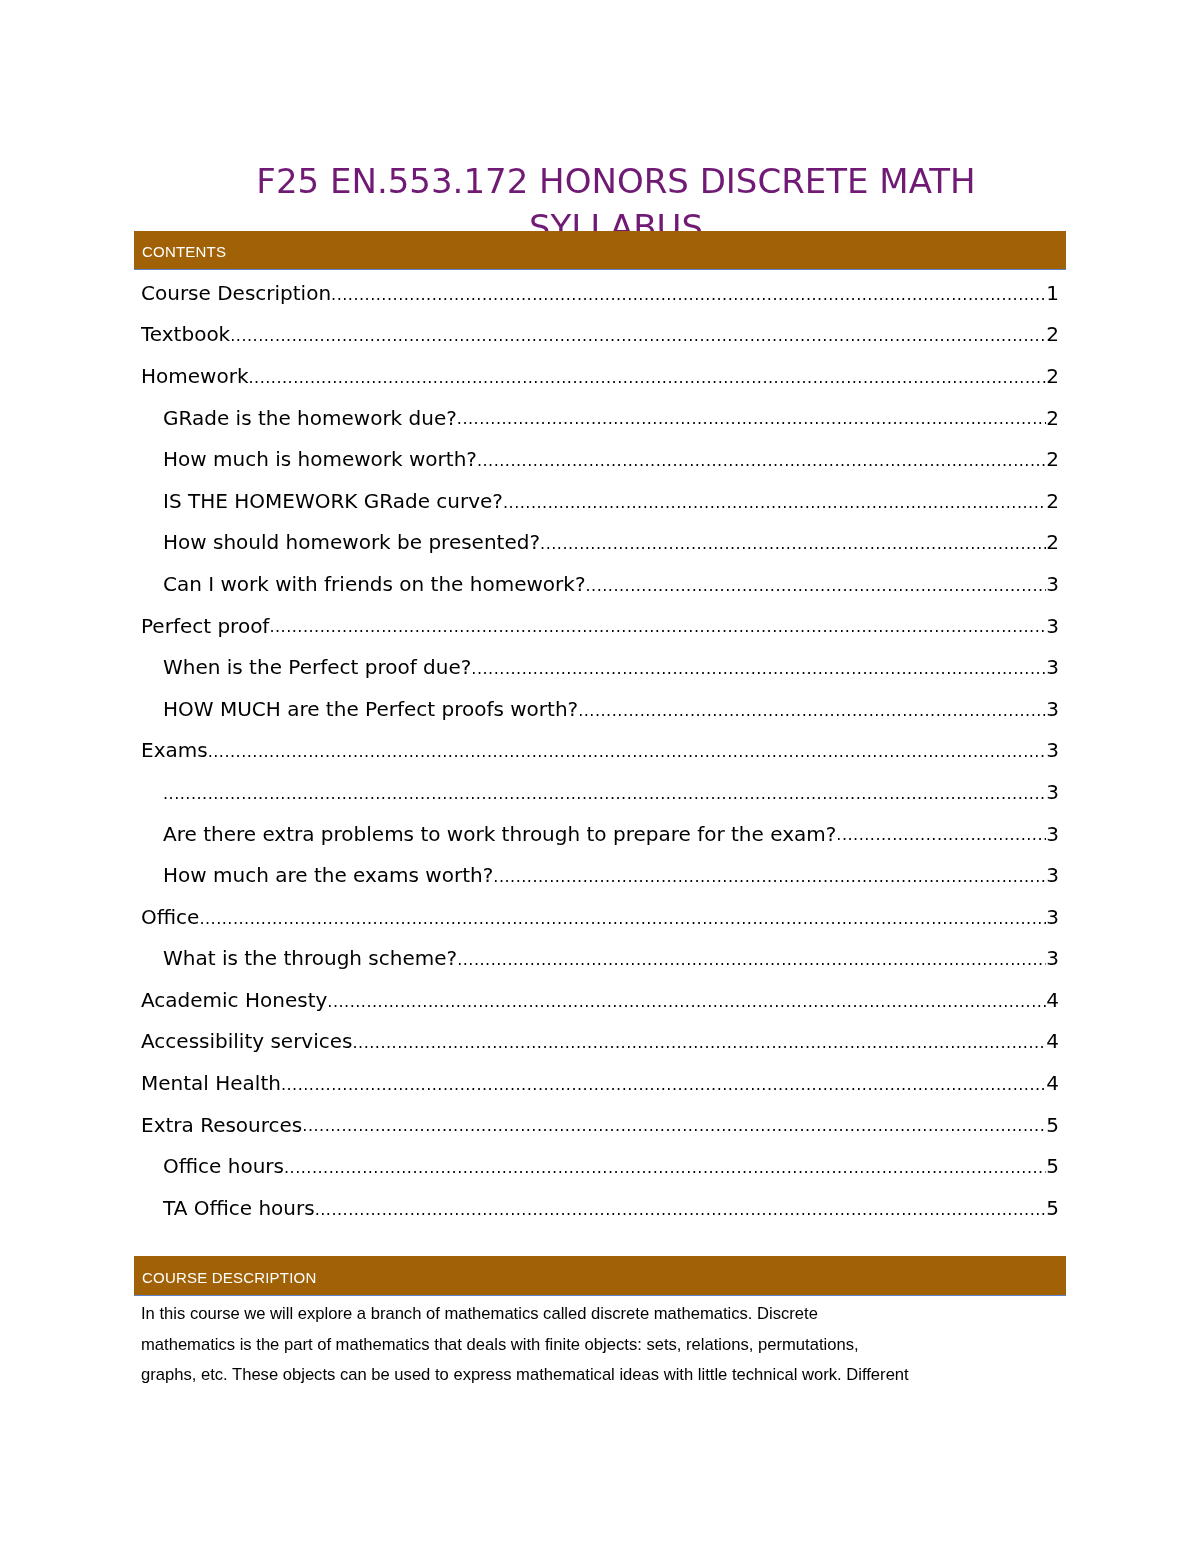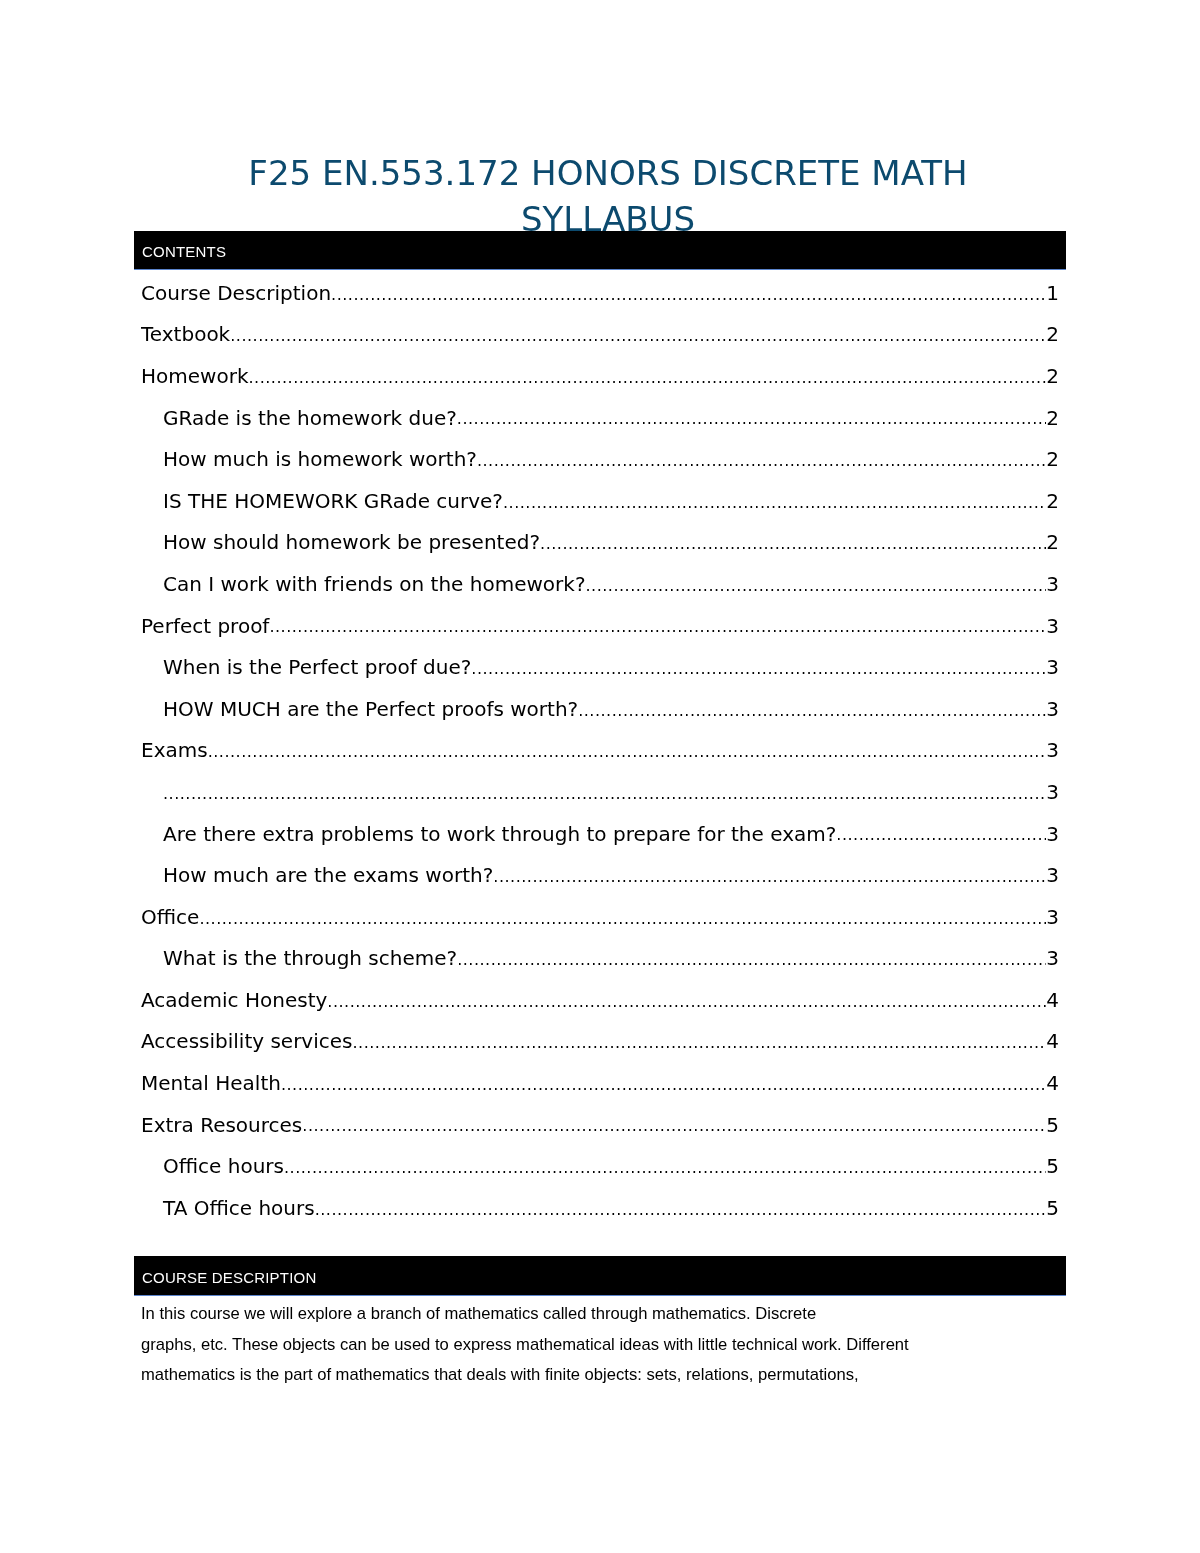--- a/index.html
+++ b/index.html
@@ -20,34 +20,34 @@
       left: 0; top: 0;
       width: 1200px;
       height: 1553px;
     }
     .doc-title {
       position: absolute;
       left: 134px;
       width: 932px;
       top: 142px;
       text-align: center;
-      color: #0c4a6e;
+      color: #701a75;
       font-family: "DejaVu Sans", sans-serif;
       font-size: 34px;
       line-height: 46px;
       font-weight: normal;
       letter-spacing: 0px;
-      margin: 8px;
+      margin: 16px;
     }
     .section-bar {
       position: absolute;
       left: 134px;
       width: 932px;
       height: 39px;
-      background: #000000;
+      background: #a16207;
       box-sizing: border-box;
       border-bottom: 1px solid #5b84cc;
     }
     .section-bar .bar-label {
       position: absolute;
       left: 8px;
       top: 12px;
       color: #ffffff;
       font-family: "Liberation Sans", sans-serif;
       font-size: 15px;
@@ -239,18 +239,18 @@
         <span class="toc-leader"></span>
         <span class="toc-page">5</span>
       </li>
     </ul>
 
   <div class="section-bar" id="course-desc-bar">
     <span class="bar-label">COURSE DESCRIPTION</span>
   </div>
 
   <p class="body-text">
-    <span class="line">In this course we will explore a branch of mathematics called through mathematics. Discrete</span>
+    <span class="line">In this course we will explore a branch of mathematics called discrete mathematics. Discrete</span>
+    <span class="line">mathematics is the part of mathematics that deals with finite objects: sets, relations, permutations,</span>
     <span class="line">graphs, etc. These objects can be used to express mathematical ideas with little technical work. Different</span>
-    <span class="line">mathematics is the part of mathematics that deals with finite objects: sets, relations, permutations,</span>
   </p>
 
 </div>
 
 </body></html>

